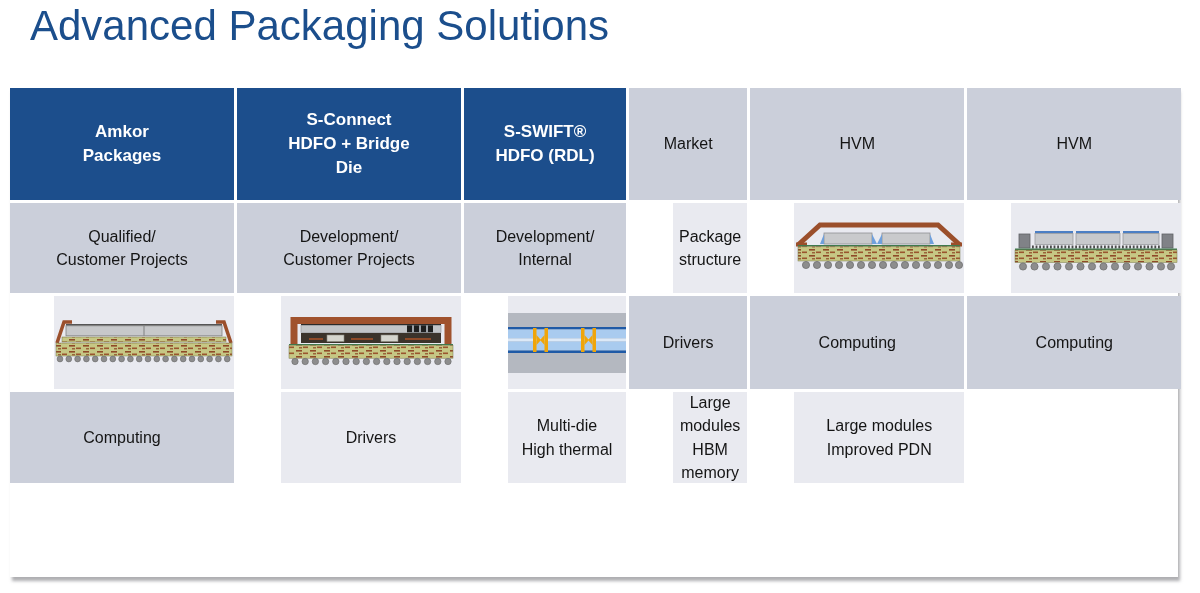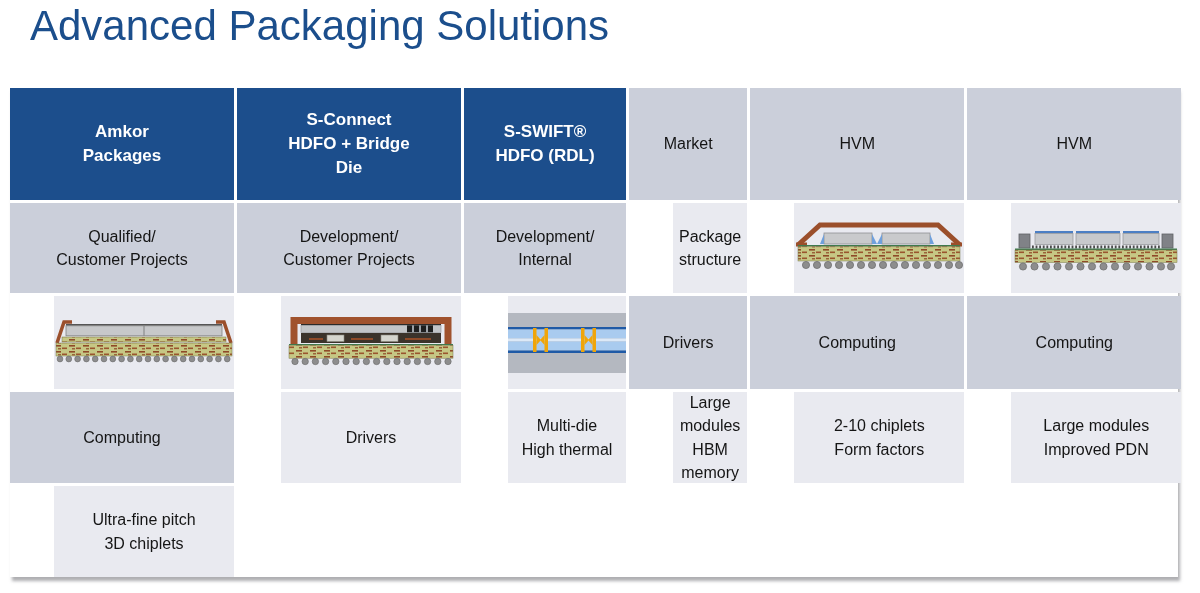--- a/index.html
+++ b/index.html
@@ -261,20 +261,16 @@
   <div class="cell gray">Drivers</div>
   <div class="cell gray">Computing</div>
   <div class="cell gray">Computing</div>
   <div class="cell gray">Computing</div>
 
   <div class="cell light">Drivers</div>
   <div class="cell light">Multi-die
 High thermal</div>
   <div class="cell light">Large modules
 HBM memory</div>
-  <div class="cell light">2-10 chiplets
-Form factors</div>
   <div class="cell light">Large modules
 Improved PDN</div>
-  <div class="cell light">Ultra-fine pitch
-3D chiplets</div>
 
 </div>
 
 </body></html>

